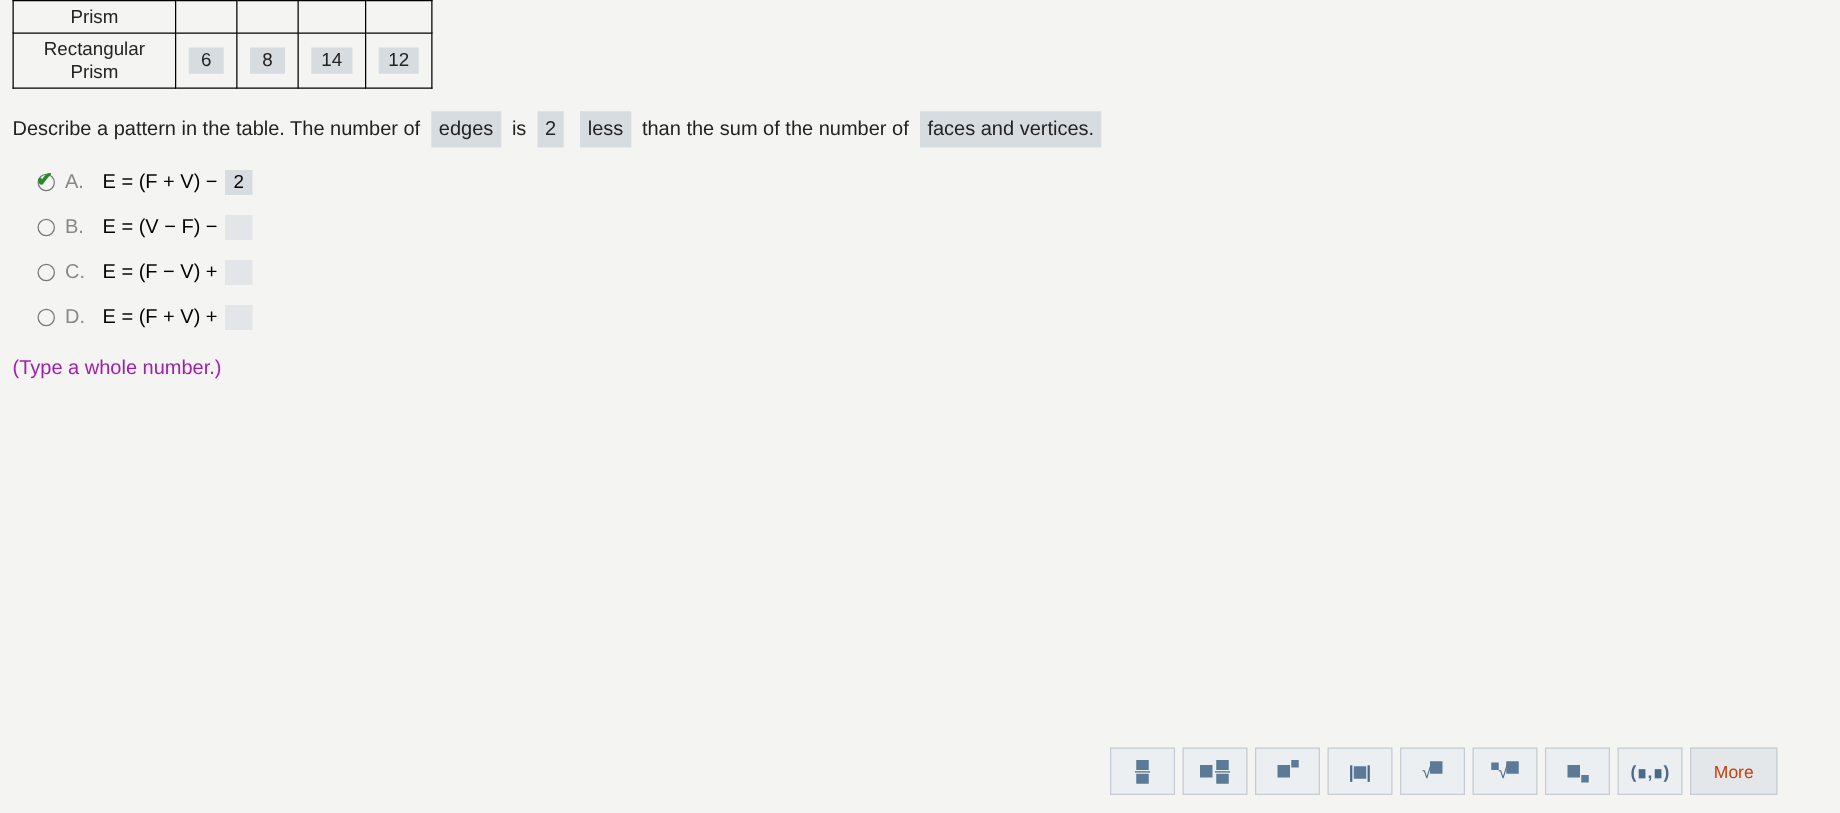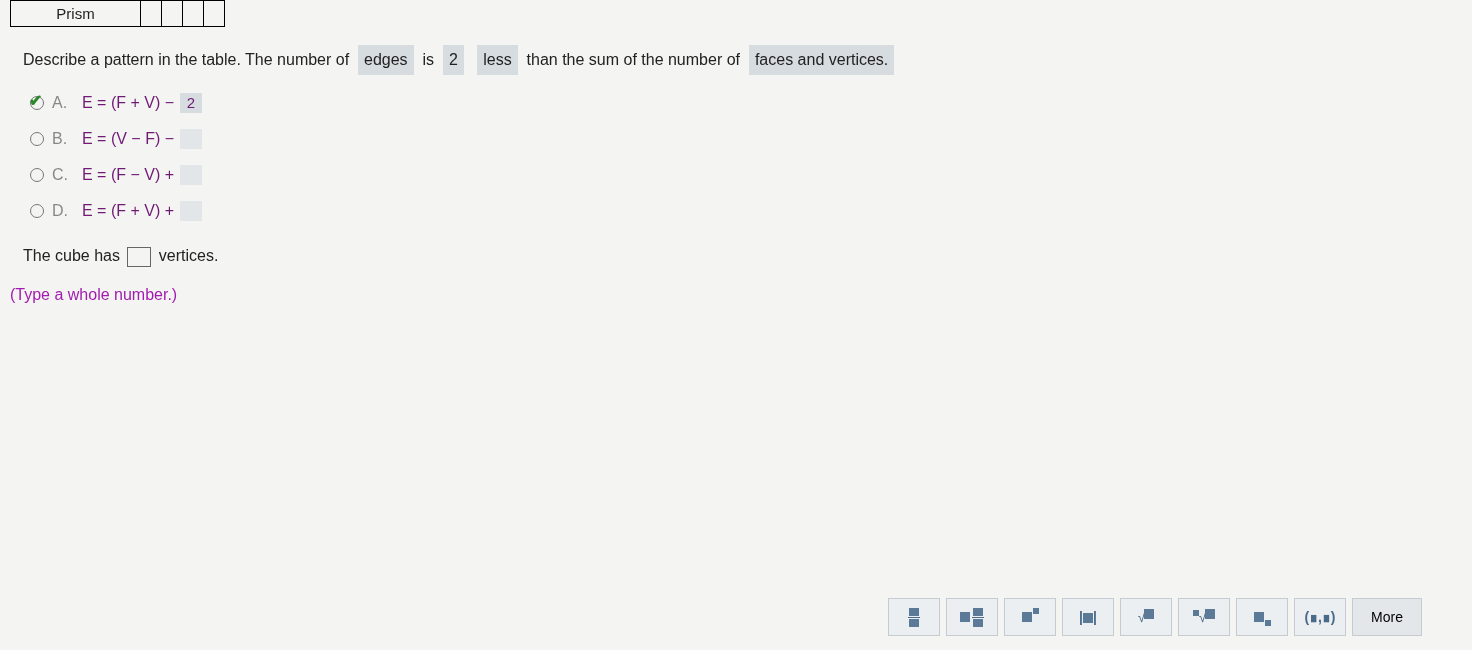--- a/index.html
+++ b/index.html
@@ -31,21 +31,21 @@
   .row-label { width: 130px; line-height: 1.15; }
   .val-box {
     display: inline-block;
     background: #d7dce0;
     min-width: 28px;
     padding: 2px 8px;
     text-align: center;
   }
 
   
-  .line { margin: 10px 13px 18px; font-size: 16px; line-height: 1.6; }
+  .line { margin: 10px 0 18px; font-size: 16px; line-height: 1.6; }
   .filled {
     background: #d7dce0;
     padding: 2px 6px;
     display: inline-block;
   }
   .bold { font-weight: bold; }
 
   
   .options { margin: 18px 0 18px 20px; }
   .option-row {
@@ -67,21 +67,21 @@
   }
   .radio.checked::after {
     content: "✔";
     position: absolute;
     color: #2a8a2a;
     font-size: 16px;
     top: -6px; left: -2px;
     font-weight: bold;
   }
   .opt-letter { color: #888; margin-right: 10px; min-width: 20px; }
-  .opt-text { color: #701a75; display: inline-flex; align-items: center; }
+  .opt-text { color: #000000; display: inline-flex; align-items: center; }
   .small-box {
     display: inline-block;
     width: 22px; height: 20px;
     background: #d7dce0;
     margin-left: 6px;
     text-align: center;
     line-height: 20px;
     font-size: 15px;
   }
   .small-box.empty { background: #e2e6e9; }
@@ -111,21 +111,21 @@
     border: 1px solid #c5cbd0;
     display: inline-flex;
     align-items: center;
     justify-content: center;
     font-size: 14px;
     color: #4a6a8a;
     cursor: pointer;
   }
   .tool-btn.more {
     width: 70px;
-    color: #000000;
+    color: #c2410c;
     background: #e4e7ea;
   }
   .frac {
     display: inline-flex; flex-direction: column; align-items: center;
     font-size: 10px; line-height: 1;
   }
   .frac .n, .frac .d {
     background: #5b7a97; color: #5b7a97;
     width: 10px; height: 8px; margin: 1px 0;
   }
@@ -140,20 +140,30 @@
 
   <table class="solids">
     <tbody>
         <tr>
       <td class="row-label">Prism</td>
       <td></td>
           <td></td>
           <td></td>
           <td></td>
     </tr>
+    <tr>
+      <td class="row-label">
+        <span>Rectangular</span><br>
+        <span>Prism</span>
+      </td>
+      <td><span class="val-box">6</span></td>
+      <td><span class="val-box">8</span></td>
+      <td><span class="val-box">14</span></td>
+      <td><span class="val-box">12</span></td>
+    </tr>
   </tbody>
     </table>
 
   <div class="line">
     <span>Describe a pattern in the table. The number of</span>&nbsp;
     <span class="filled">edges</span>&nbsp;
     <span>is</span>&nbsp;
     <span class="filled">2</span>&nbsp;&nbsp;
     <span class="filled">less</span>&nbsp;
     <span>than the sum of the number of</span>&nbsp;
@@ -190,25 +200,20 @@
       <span class="radio"></span>
       <span class="opt-letter">D.</span>
       <span class="opt-text">
         <span>E = (F + V) +</span>
         <span class="small-box empty"></span>
       </span>
     </div>
   </div>
 
   <div class="q10">
-    <div class="line" style="margin-top:6px;">
-      <span>The cube has</span>
-      <span class="answer-box"></span>
-      <span>vertices.</span>
-    </div>
     <div style="font-size:16px;color:#a21caf;">(Type a whole number.)</div>
   </div>
 
 </div>
 
 <div class="toolbar">
   <div class="tool-btn">
     <span class="frac">
       <span class="n"></span>
         <span class="bar"></span>

